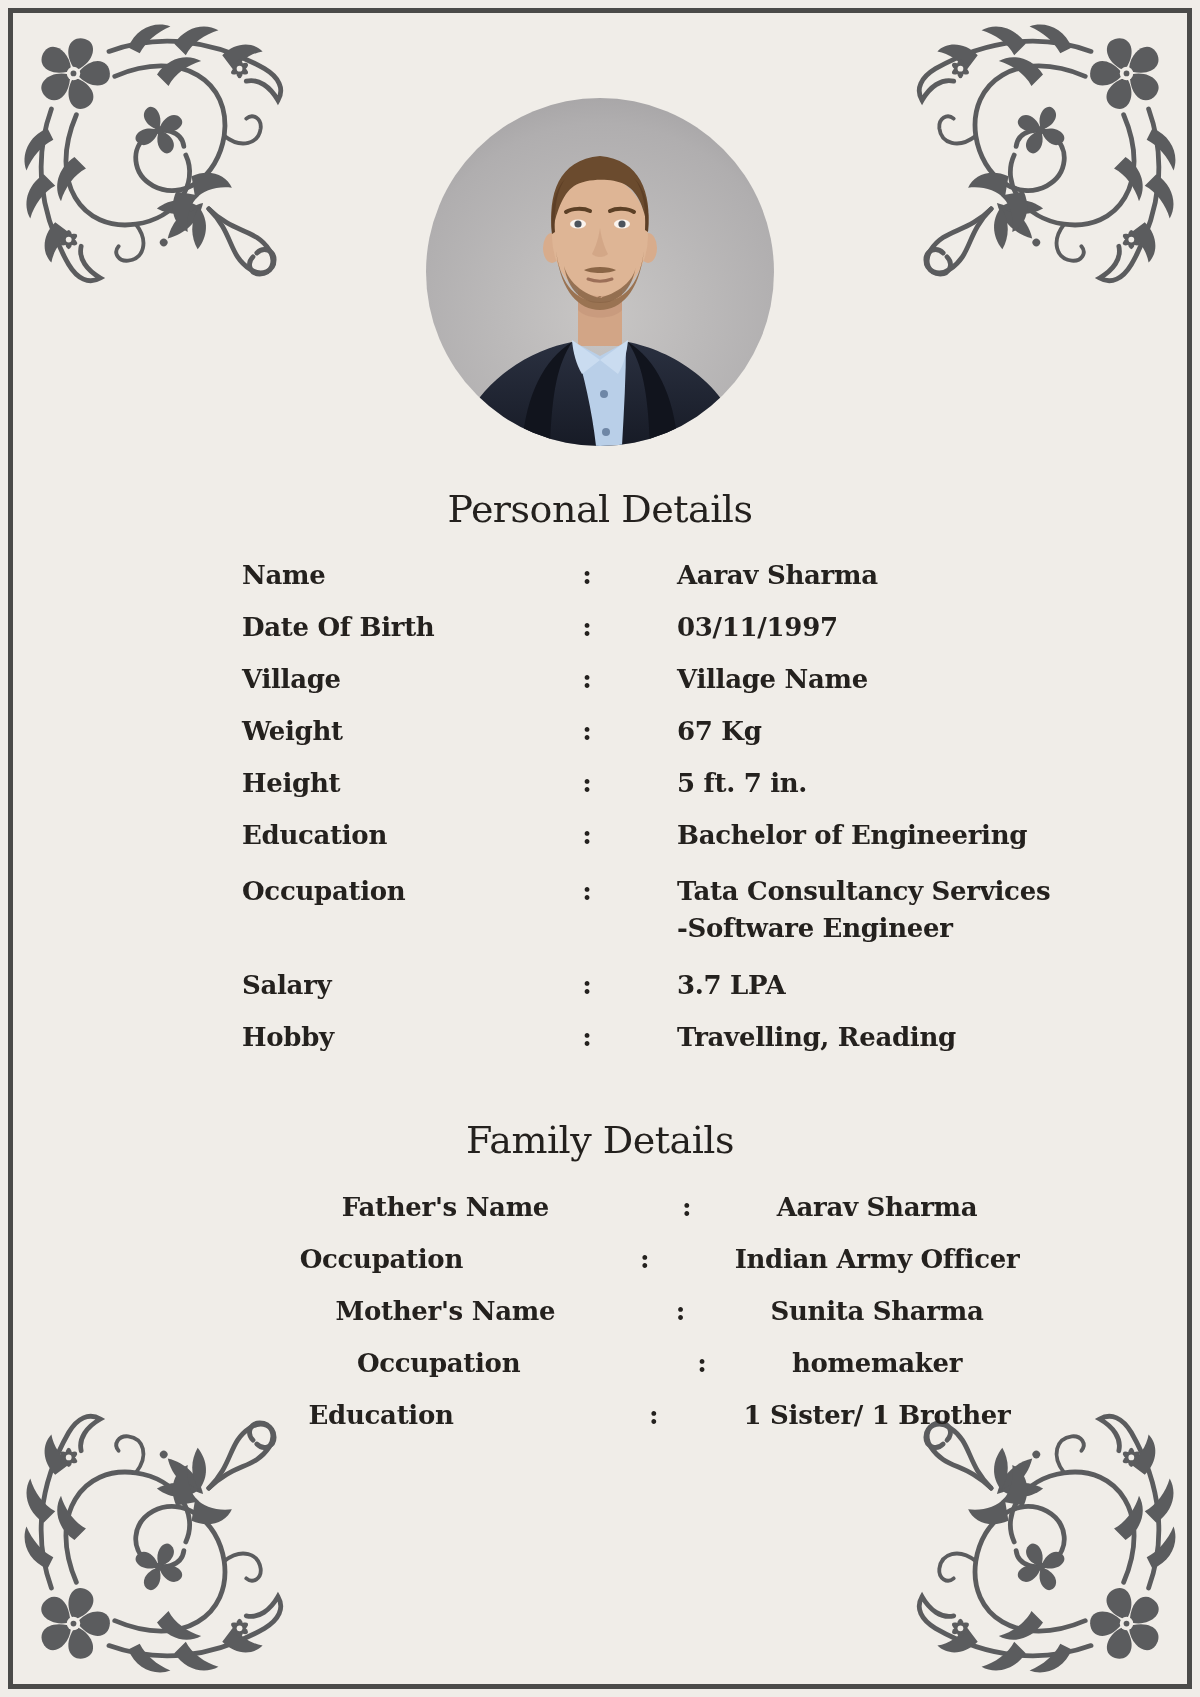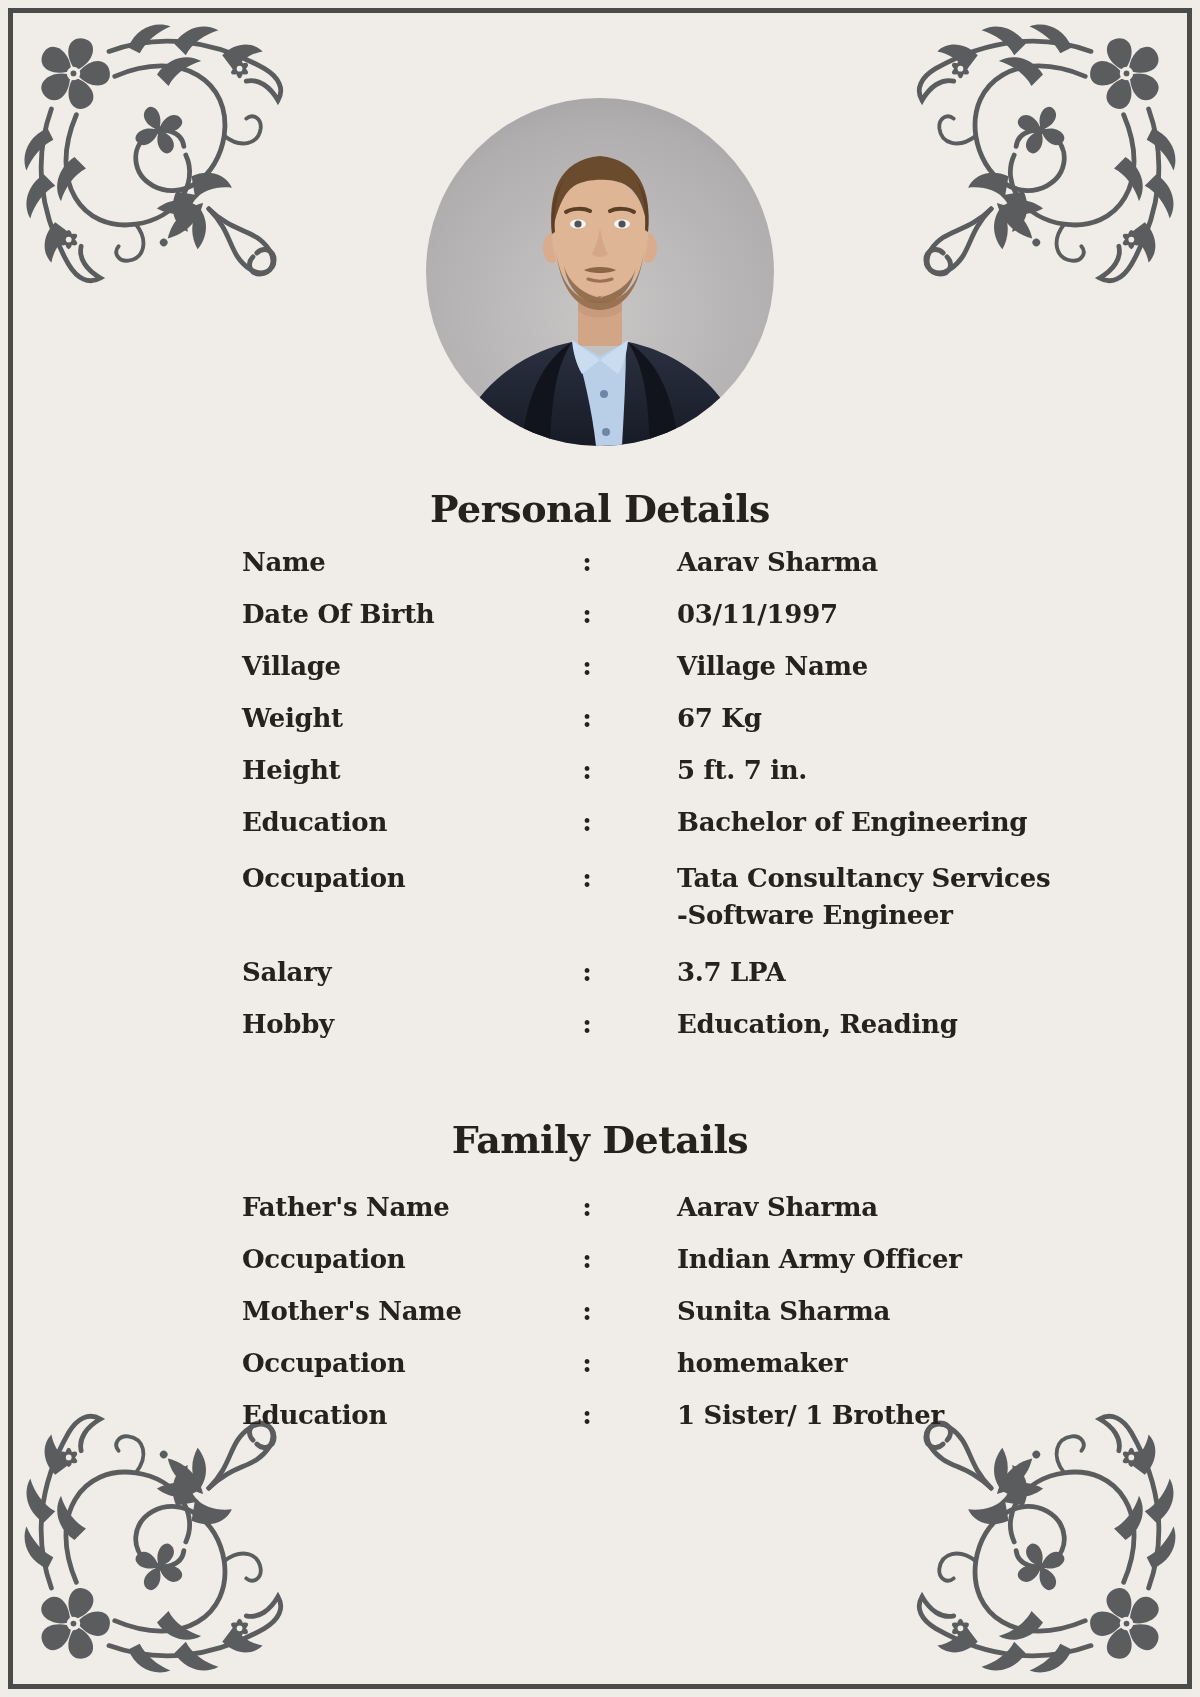--- a/index.html
+++ b/index.html
@@ -41,37 +41,37 @@
     border-radius:50%;
     overflow:hidden;
   }
   .photo svg{width:100%;height:100%;display:block;}
 
   .section-title{
     position:absolute;
     left:0;width:1200px;
     text-align:center;
     font-size:38px;
-    font-weight:bold;
+    font-weight:normal;
     line-height:44px;
     letter-spacing:-0.5px;
   }
   .title-personal{top:487px;}
   .title-family{top:1118px;}
 
   .rows{
     position:absolute;
     left:242px;
     width:835px;
     display:flex;
     flex-direction:column;
     gap:24px;
   }
-  .rows-personal{top:548px;}
-  .rows-family{top:1193px;}
+  .rows-personal{top:561px;}
+  .rows-family{top:1193px;align-items:center;}
   .row{
     display:grid;
     grid-template-columns:300px 90px 1fr;
     font-size:26px;
     font-weight:bold;
     line-height:28px;
     letter-spacing:-0.3px;
   }
   .row .colon{text-align:center;}
   .row .value{padding-left:45px;white-space:pre-line;}
@@ -274,21 +274,21 @@
 -Software Engineer</span>
   </div>
   <div class="row">
     <span class="label">Salary</span>
     <span class="colon">:</span>
     <span class="value">3.7 LPA</span>
   </div>
   <div class="row">
     <span class="label">Hobby</span>
     <span class="colon">:</span>
-    <span class="value">Education, Reading</span>
+    <span class="value">Travelling, Reading</span>
   </div>
 </div>
 
 <div class="section-title title-family">Family Details</div>
 
 <div class="rows rows-family">
   <div class="row">
     <span class="label">Father's Name</span>
     <span class="colon">:</span>
     <span class="value">Aarav Sharma</span>

